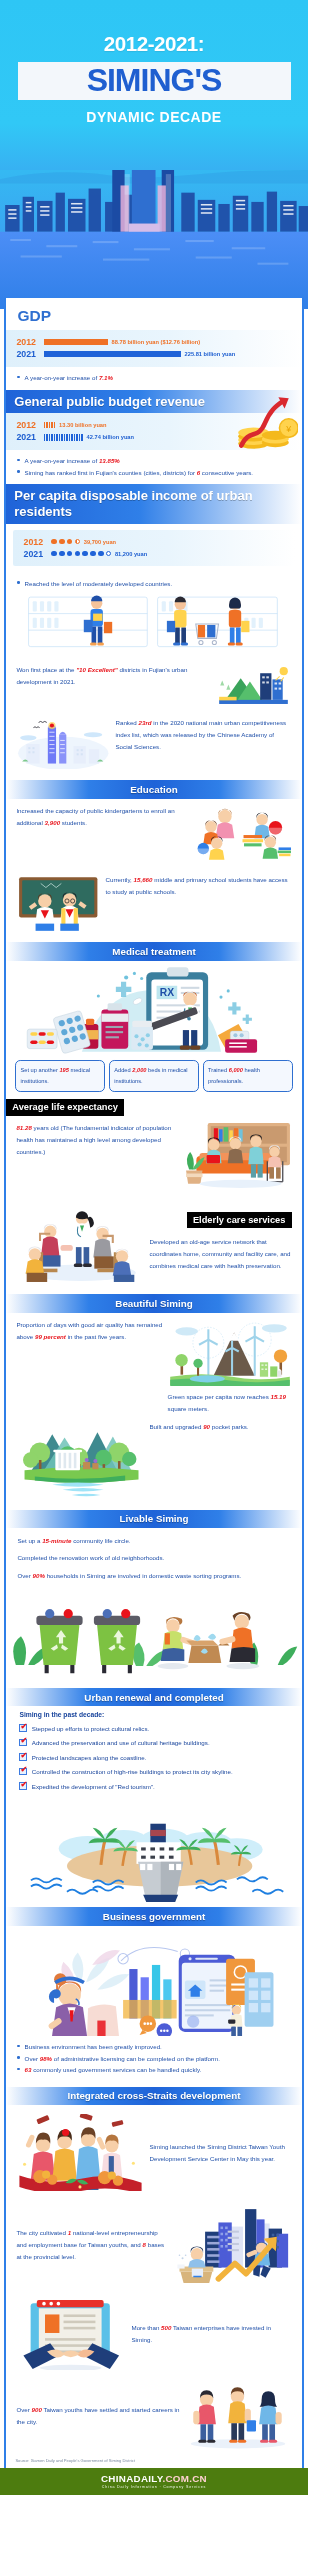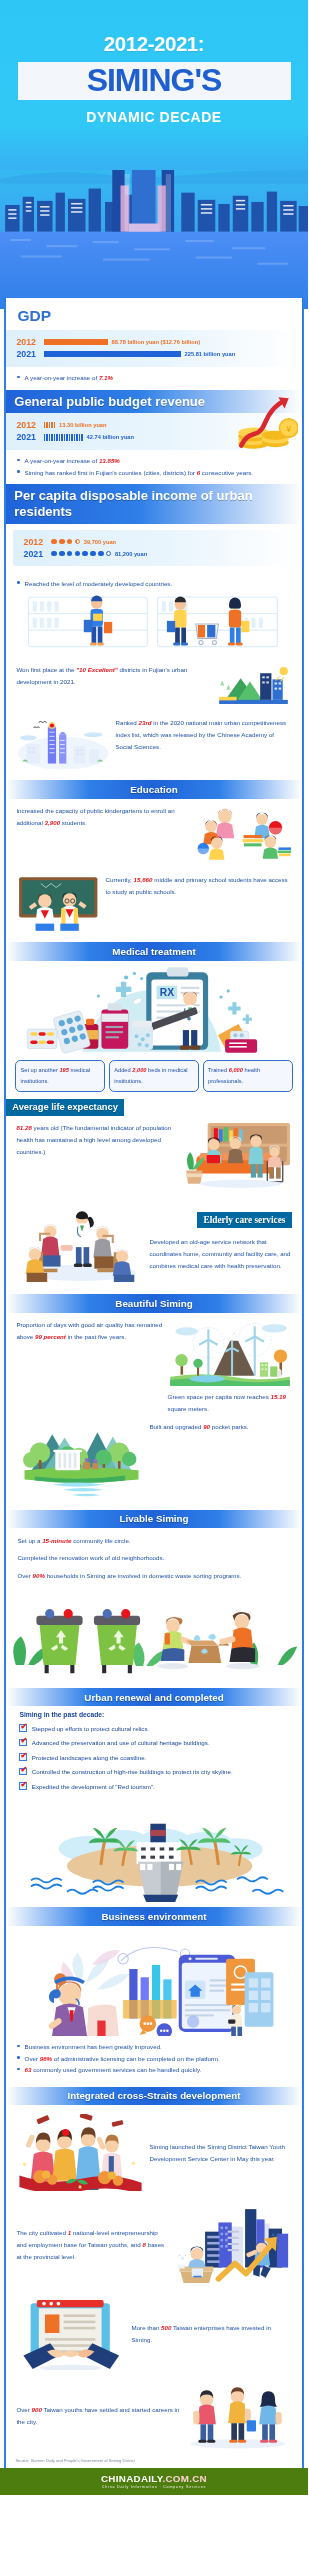--- a/index.html
+++ b/index.html
@@ -82,25 +82,25 @@
   .bar-center {
     background: linear-gradient(90deg,#ffffff 0%, #2f7fe8 28%, #1f63d8 50%, #2f7fe8 72%, #ffffff 100%);
     color:#fff; font-weight:bold; font-size:9.8px; text-align:center;
     padding: 3.6px 0;
     text-shadow: 0 0.5px 1px rgba(0,0,0,.3);
     margin-top: 5.2px;
   }
   
   .bar-tag {
     display:inline-block;
-    background:#0369a1; color:#fff; font-weight:bold; font-size:9.3px;
+    background:#000000; color:#fff; font-weight:bold; font-size:9.3px;
     padding:3.1px 6.2px; text-shadow:0 0.5px 0.5px rgba(0,0,0,.25);
   }
   .bar-tag-wrap { padding-left: 0; }
-  .bar-tag-right { text-align:right;font-family:Liberation Serif, serif; }
+  .bar-tag-right { text-align:right; }
 
   .stat-strip {
     background: linear-gradient(90deg,#dff0fb 0%, #e9f5fd 55%, #ffffff 100%);
     padding: 4.6px 10.3px 5.7px 10.3px;
   }
   .stat-row { display:flex; align-items:center; gap:3.6px; margin:2.1px 0; }
   .yr { font-weight:bold; font-size:8.8px; width:24px; }
   .yr.o { color:#ef7126; }
   .yr.b { color:#1f5fd0; }
   .bar-fill { height:6.7px; }
@@ -1186,21 +1186,21 @@
         <path d="M110,180 q10,-8 20,0 q10,8 20,0 q10,-8 20,0"></path>
         <path d="M160,162 q10,-8 20,0 q10,8 20,0 q10,-8 20,0"></path>
         <path d="M160,174 q10,-8 20,0 q10,8 20,0 q10,-8 20,0"></path>
         <path d="M360,162 q10,-8 20,0 q10,8 20,0 q10,-8 20,0"></path>
         <path d="M360,174 q10,-8 20,0 q10,8 20,0 q10,-8 20,0"></path>
         <path d="M440,156 q10,-8 20,0 q10,8 20,0 q10,-8 20,0"></path>
         <path d="M470,180 q10,-8 20,0 q10,8 20,0 q10,-8 20,0"></path>
       </g>
     </svg>
 
-    <div class="bar-center">Business environment</div>
+    <div class="bar-center">Business government</div>
     <svg width="268" height="103" viewBox="0 0 520 200" style="display:block;margin:7.2px auto 0 auto;">
       <g fill="#d9edf7" opacity=".8">
         <path d="M118,96 q-30,-32 -6,-58 q18,26 6,58z"></path>
         <path d="M128,96 q14,-42 46,-48 q-10,34 -46,48z"></path>
         <path d="M150,110 q28,-34 62,-30 q-22,28 -62,30z"></path>
       </g>
       <g fill="#efd6e8" opacity=".8">
         <path d="M106,110 q-36,-26 -22,-54 q26,22 22,54z"></path>
         <path d="M140,62 q24,-34 54,-28 q-20,26 -54,28z"></path>
       </g>

